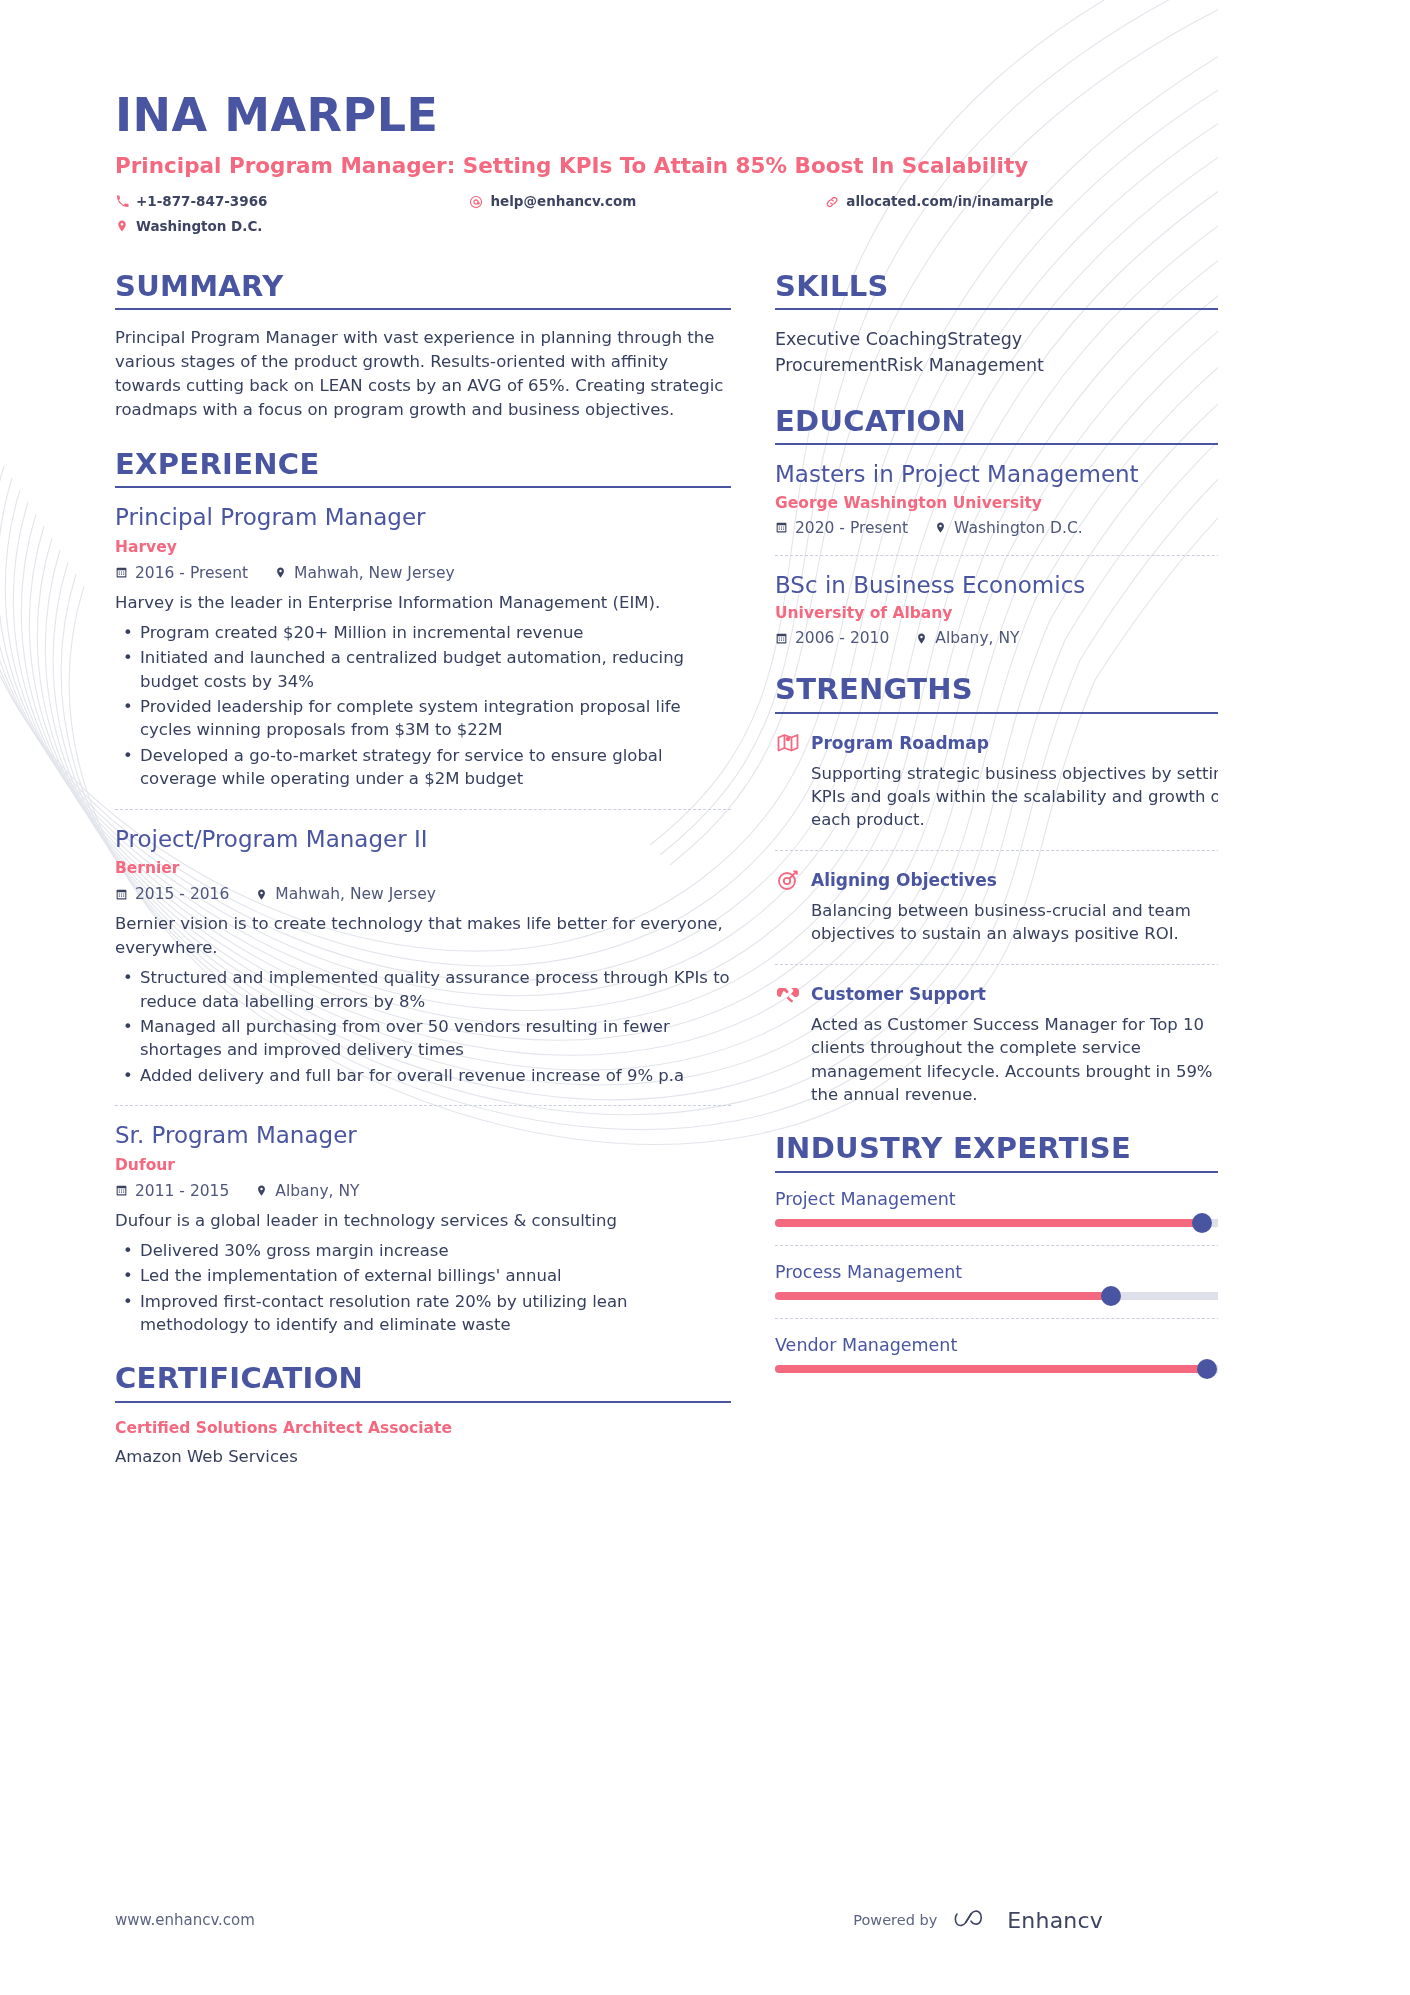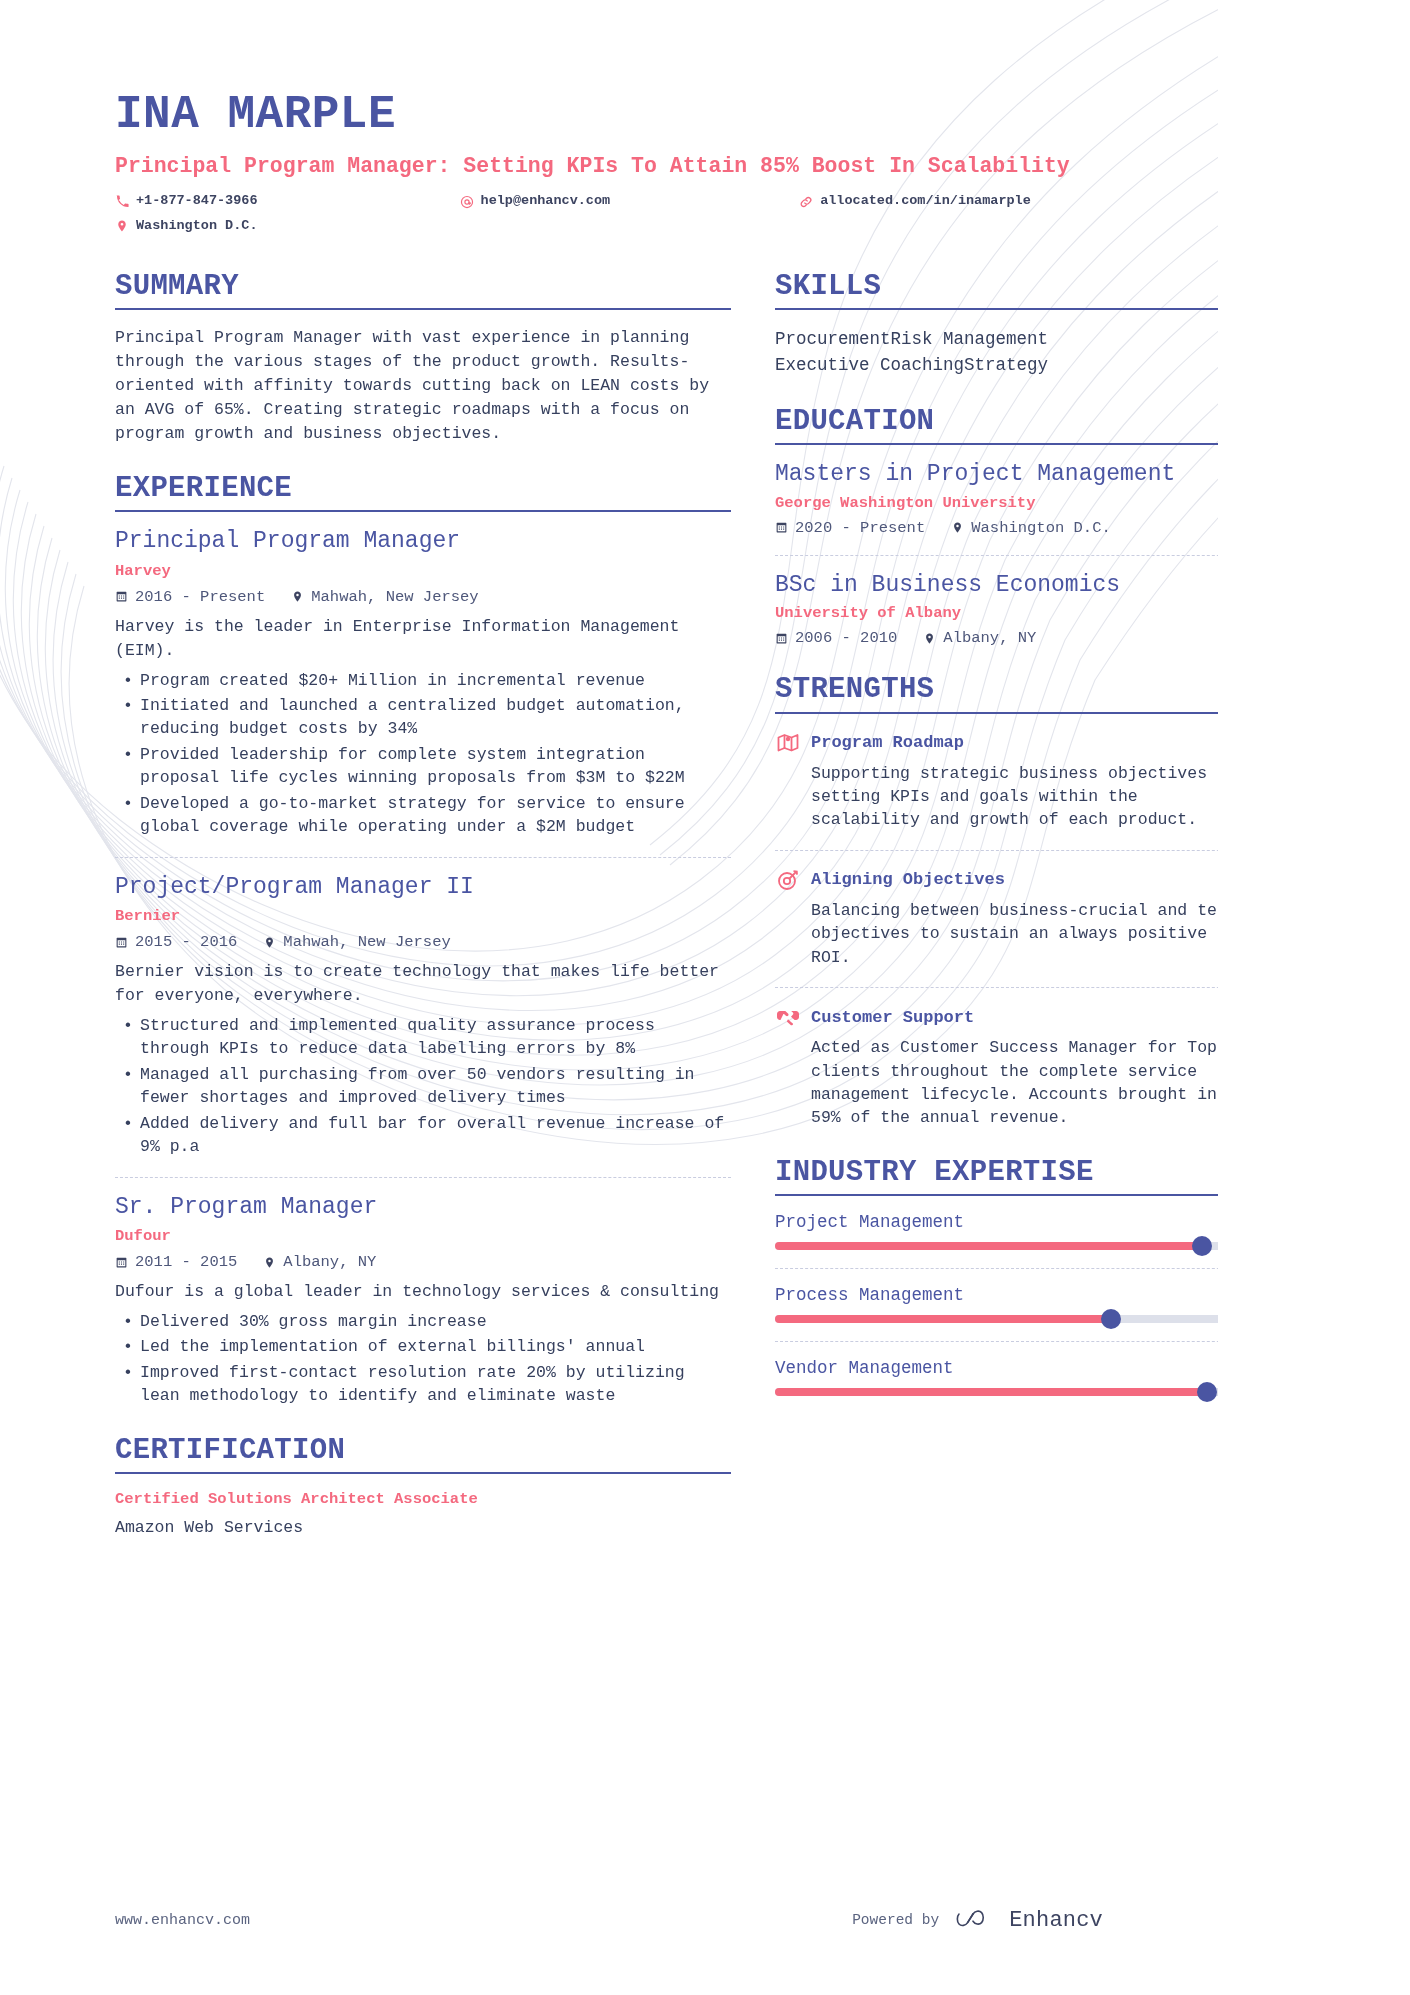--- a/index.html
+++ b/index.html
@@ -14,21 +14,20 @@
     font-family: "DejaVu Sans", sans-serif;
     color: #2e3a59;
     overflow: hidden;
   }
   .page {
     position: absolute;
     inset: 0;
     width: 1218px;
     height: 1995px;
     overflow: hidden;
-    font-family: Liberation Mono, monospace;
   }
   .bg-waves {
     position: absolute;
     top: 0; left: 0;
     width: 1410px; height: 1995px;
     pointer-events: none;
     z-index: 0;
   }
   .content {
     position: relative;
@@ -494,22 +493,22 @@
           </div>
         </div>
 
       </div>
 
       <div class="col-right">
 
         <div class="sec">
           <div class="sec-title">SKILLS</div>
           <div class="sec-rule"></div>
+          <div class="skill-line">Executive CoachingStrategy</div>
           <div class="skill-line">ProcurementRisk Management</div>
-          <div class="skill-line">Executive CoachingStrategy</div>
         </div>
 
         <div class="sec">
           <div class="sec-title">EDUCATION</div>
           <div class="sec-rule"></div>
 
           <div>
             <div class="edu-degree">Masters in Project Management</div>
             <div class="edu-school">George Washington University</div>
             <div class="meta-row">

